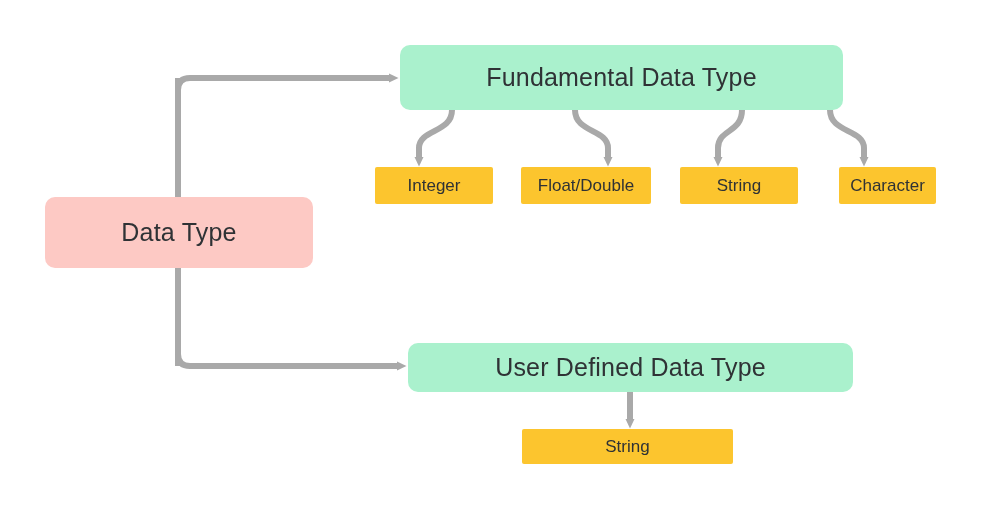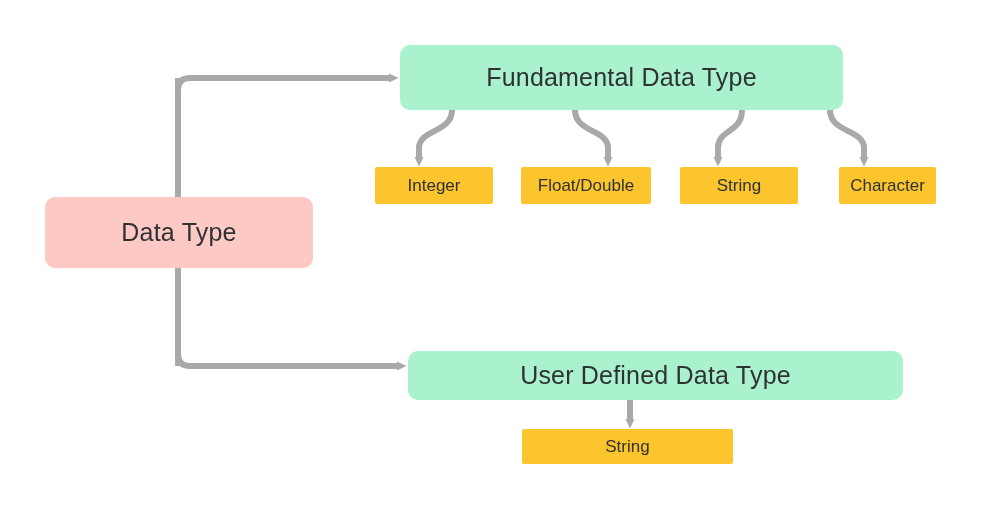--- a/index.html
+++ b/index.html
@@ -47,21 +47,21 @@
     letter-spacing: 0.2px;
     border-radius: 10px;
   }
   .node-small {
     font-size: 17px;
     font-weight: 500;
     border-radius: 2px;
   }
   .node-root      { background: var(--root-fill, #fdc9c4); left: 45px;  top: 197px; width: 268px; height: 71px; }
   .node-fund      { background: var(--category-fill, #aaf1cd); left: 400px; top: 45px;  width: 443px; height: 65px; }
-  .node-user      { background: var(--category-fill, #aaf1cd); left: 408px; top: 343px; width: 495px; height: 49px; margin-top: 8px; }
+  .node-user      { background: var(--category-fill, #aaf1cd); left: 408px; top: 343px; width: 445px; height: 49px; }
   .node-integer   { background: var(--leaf-fill, #fcc52e); left: 375px; top: 167px; width: 118px; height: 37px; }
   .node-float     { background: var(--leaf-fill, #fcc52e); left: 521px; top: 167px; width: 130px; height: 37px; }
   .node-boolean   { background: var(--leaf-fill, #fcc52e); left: 680px; top: 167px; width: 118px; height: 37px; }
   .node-character { background: var(--leaf-fill, #fcc52e); left: 839px; top: 167px; width: 97px; height: 37px; }
   .node-string    { background: var(--leaf-fill, #fcc52e); left: 522px; top: 429px; width: 211px; height: 35px; }
 </style>
 </head>
 <body>
 
 <div class="canvas">

